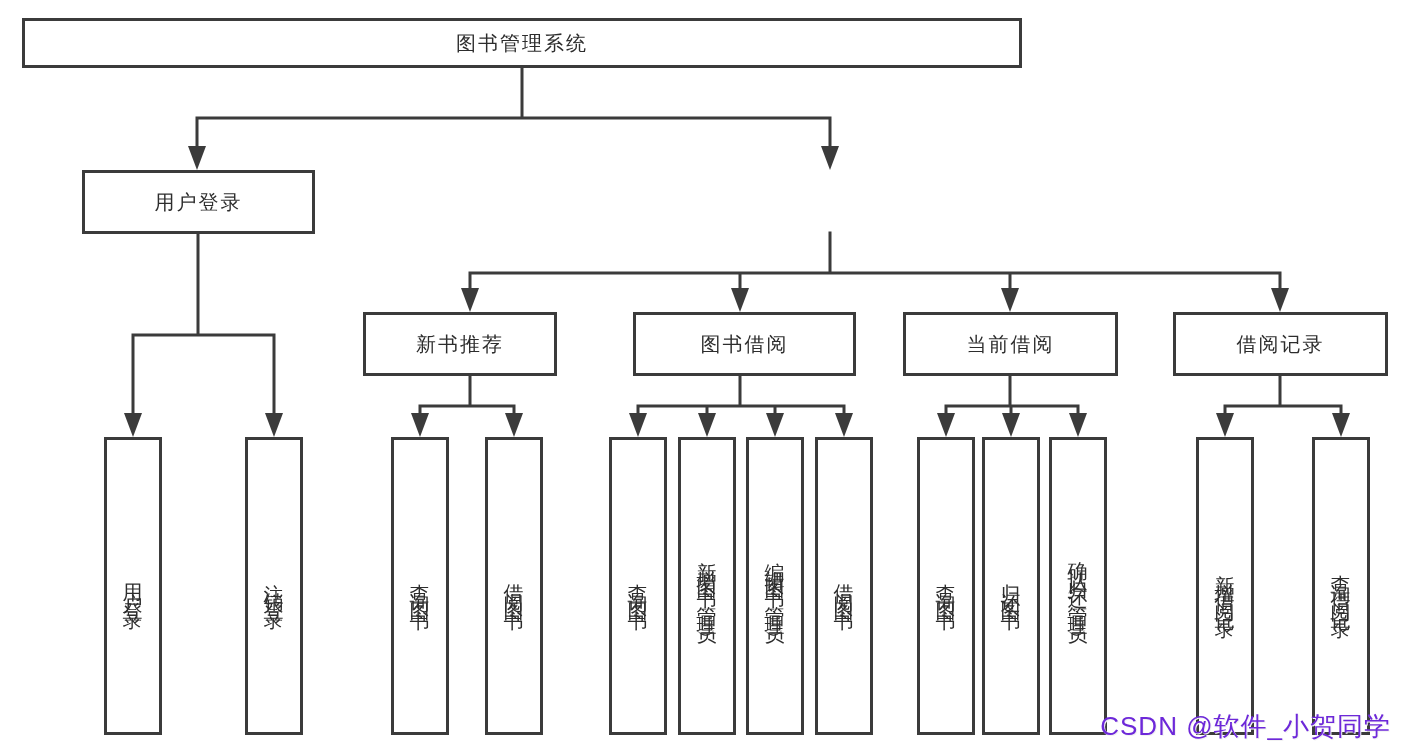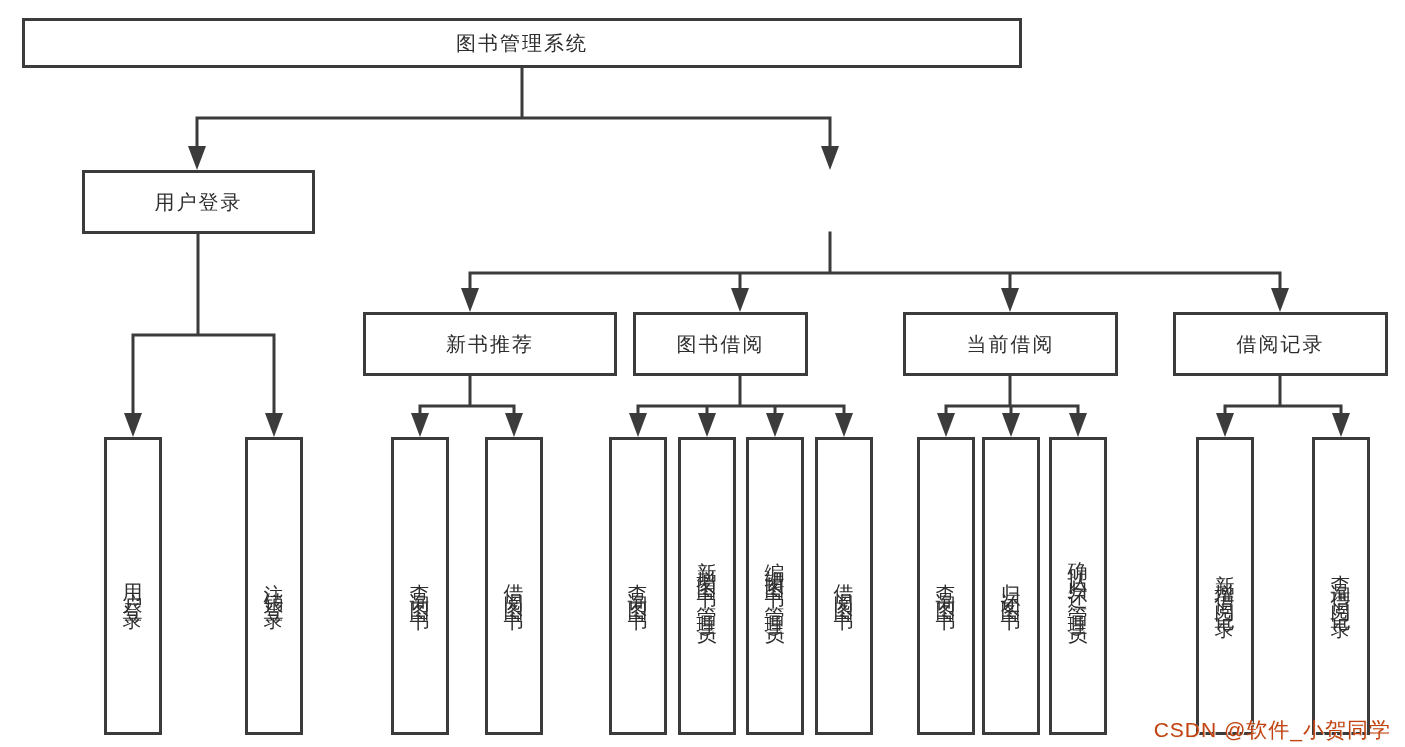--- a/index.html
+++ b/index.html
@@ -38,22 +38,22 @@
     writing-mode: vertical-rl;
     text-orientation: mixed;
     letter-spacing: 9px;
     line-height: 1;
     font-size: 20px;
   }
   .watermark {
     position: absolute;
     right: 14px;
     bottom: 3px;
-    font-size: 21px;
-    color: #c2410c;
+    font-size: 26px;
+    color: #6d28d9;
     letter-spacing: 1px;
     text-shadow: 1px 1px 0 #f2f2f2;
     white-space: nowrap;
   }
 </style>
 </head>
 <body>
 
 <div class="stage">
 
@@ -101,24 +101,24 @@
   </svg>
 
   <div class="node" style="left:22px; top:18px; width:1000px; height:50px;">
     <span>图书管理系统</span>
   </div>
 
   <div class="node" style="left:82px; top:170px; width:233px; height:64px;">
     <span>用户登录</span>
   </div>
 
-  <div class="node" style="left:363px; top:312px; width:254px; height:64px;">
+  <div class="node" style="left:363px; top:312px; width:194px; height:64px;">
     <span>新书推荐</span>
   </div>
-  <div class="node" style="left:633px; top:312px; width:175px; height:64px;">
+  <div class="node" style="left:633px; top:312px; width:223px; height:64px;">
     <span>图书借阅</span>
   </div>
   <div class="node" style="left:1173px; top:312px; width:215px; height:64px;">
     <span>借阅记录</span>
   </div>
   <div class="node" style="left:903px; top:312px; width:215px; height:64px;">
     <span>当前借阅</span>
   </div>
 
   <div class="node v" style="left:104px;">

